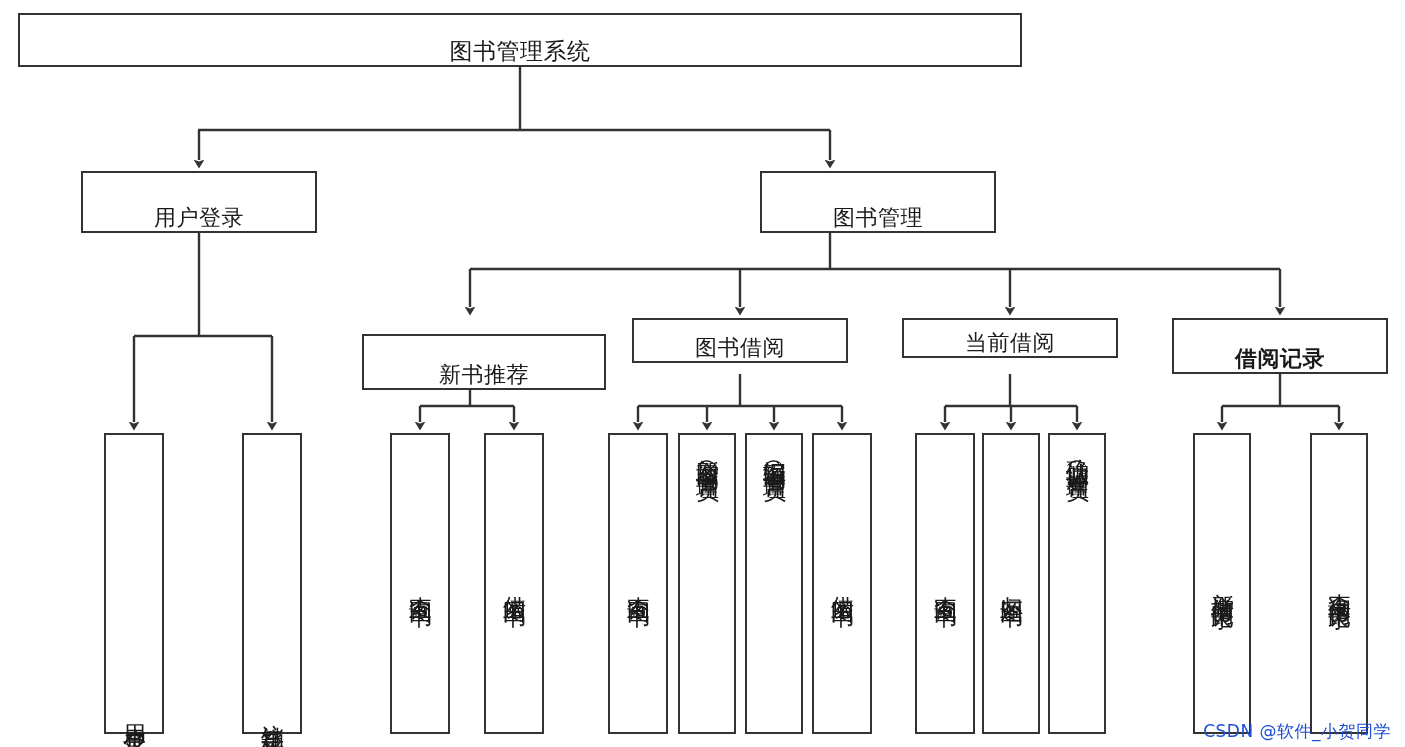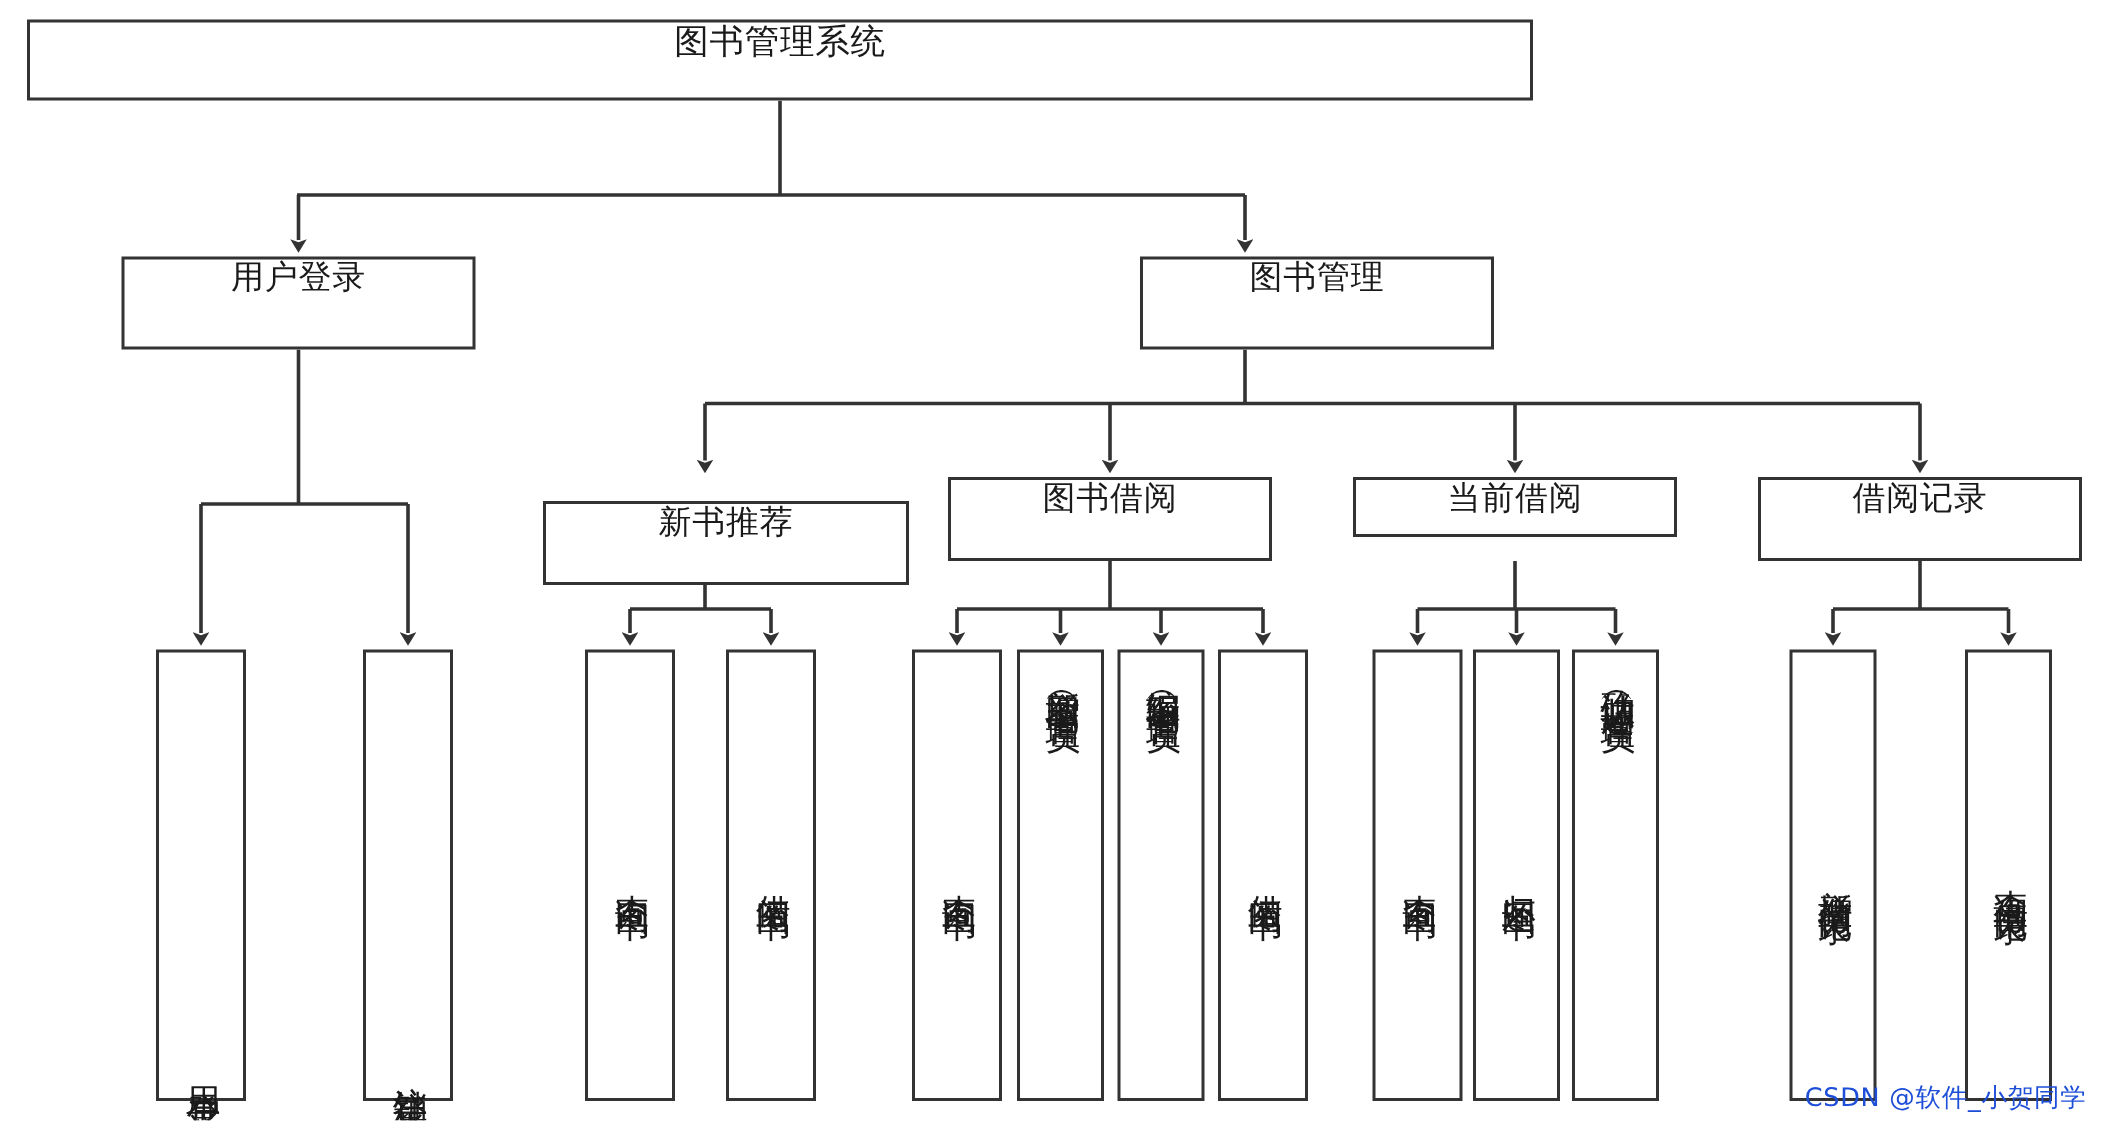--- a/index.html
+++ b/index.html
@@ -25,21 +25,21 @@
     width: 1405px;
     height: 747px;
     pointer-events: none;
   }
   .node {
     position: absolute;
     box-sizing: border-box;
     background: #ffffff;
     border: 2px solid #333333;
     display: flex;
-    align-items: flex-start;
+    align-items: flex-end;
     justify-content: center;
     color: #1a1a1a;
     z-index: 2;
   }
   .node-label {
     display: block;
     text-align: center;
     line-height: 1.18;
     white-space: pre;
   }
@@ -138,27 +138,27 @@
       </div>
       <div class="node horizontal" style="left: 81px; top: 171px; width: 236px; height: 62px;">
         <span class="node-label">用户登录</span>
       </div>
       <div class="node horizontal" style="left: 712px; top: 171px; width: 236px; height: 62px; margin-left: 48px;">
         <span class="node-label">图书管理</span>
       </div>
       <div class="node horizontal" style="left: 362px; top: 334px; width: 244px; height: 56px;">
         <span class="node-label">新书推荐</span>
       </div>
-      <div class="node horizontal" style="left: 632px; top: 318px; width: 216px; height: 56px;">
+      <div class="node horizontal" style="left: 632px; top: 318px; width: 216px; height: 45px;">
         <span class="node-label">图书借阅</span>
       </div>
       <div class="node horizontal" style="left: 902px; top: 318px; width: 216px; height: 40px;">
         <span class="node-label">当前借阅</span>
       </div>
-      <div class="node horizontal" style="left: 1172px; top: 318px; width: 216px; height: 56px;">
+      <div class="node horizontal" style="left: 1172px; top: 318px; width: 216px; height: 56px; font-weight: bold;">
         <span class="node-label">借阅记录</span>
       </div>
       <div class="node vertical align-bottom" style="left: 104px; top: 433px; width: 60px; height: 301px;">
         <span class="node-label">用户登录</span>
       </div>
       <div class="node vertical align-bottom" style="left: 242px; top: 433px; width: 60px; height: 301px;">
         <span class="node-label">注销登录</span>
       </div>
       <div class="node vertical align-center" style="left: 390px; top: 433px; width: 60px; height: 301px;">
         <span class="node-label">查询图书</span>

